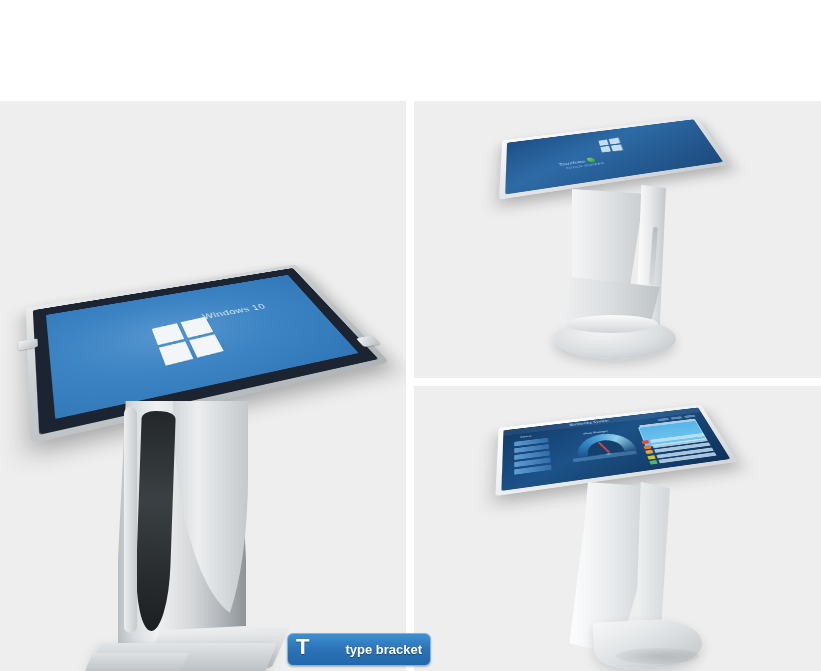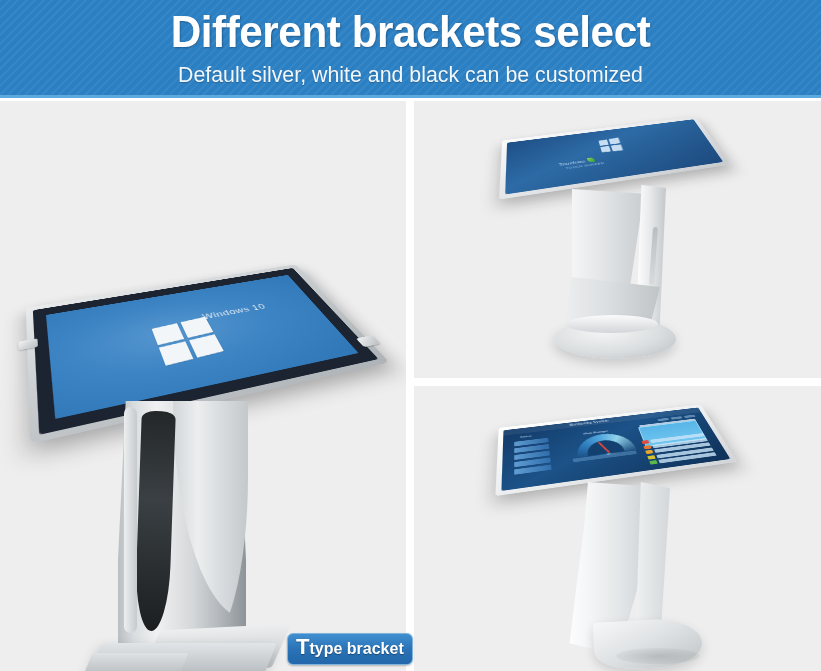--- a/index.html
+++ b/index.html
@@ -84,22 +84,23 @@
     box-shadow: 0 1px 2px rgba(0,0,0,0.25);
     display: flex;
     align-items: baseline;
     box-sizing: border-box;
   }
   .tag .lead {
     font-size: 22px;
     line-height: 20px;
   }
   .tag .rest {
-    font-size: 16px;
+    font-size: 13px;
     line-height: 20px;
+    margin-left: 36px;
   }
   #tag-t { left: 287px; top: 633px; padding: 3px 8px 5px 8px; }
 
   
   #kiosk-t {
     position: absolute;
     left: 0; top: 0; width: 406px; height: 570px;
   }
   
   .t-screen-wrap {
@@ -491,24 +492,20 @@
     width: 84px; height: 16px;
     background: radial-gradient(ellipse, rgba(0,0,0,0.13), rgba(0,0,0,0));
     border-radius: 50%;
   }
 </style>
 </head>
 <body>
 
 <div class="page">
 
-  <div class="banner">
-    <div class="banner-title">Different brackets select</div>
-    <div class="banner-sub">Default silver, white and black can be customized</div>
-  </div>
 
   <div class="panel" id="panel-t">
     <div id="kiosk-t">
 
       <div class="t-screen-wrap">
         <div class="t-bezel">
           <div class="t-inner-frame">
             <div class="t-display">
               <div class="win10-logo">
                 <span></span>

